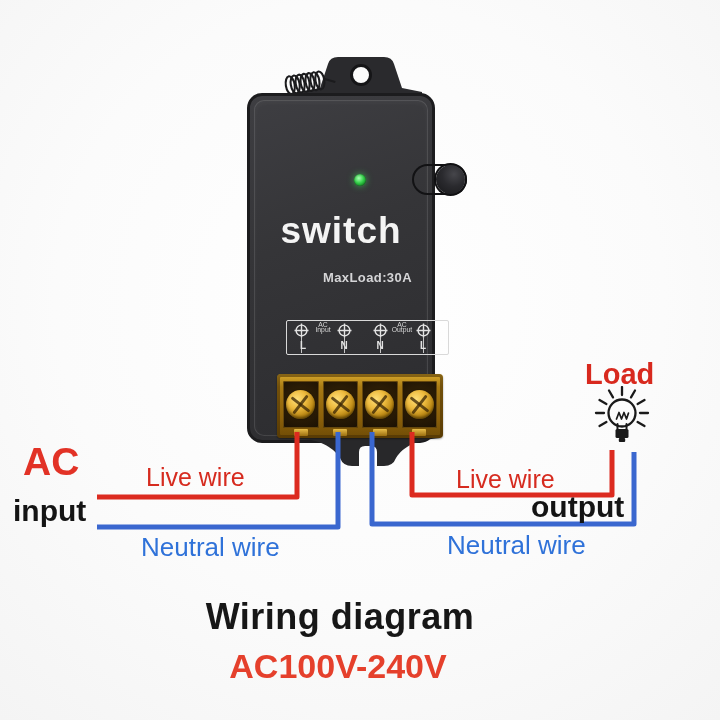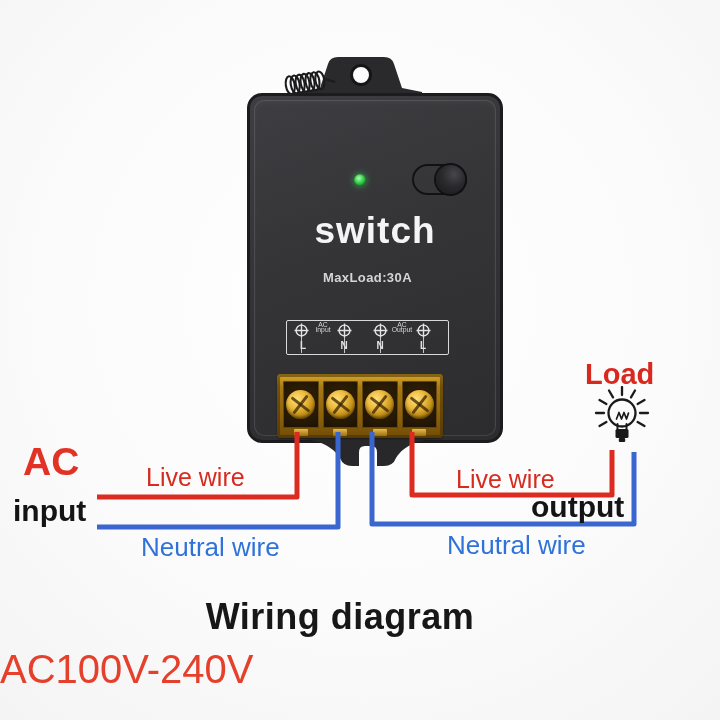--- a/index.html
+++ b/index.html
@@ -5,21 +5,21 @@
   html,body{margin:0;padding:0;background:#fff;}
   .stage{
     position:relative;width:720px;height:720px;overflow:hidden;
     background:radial-gradient(circle at 50% 42%, #ffffff 0%, #fbfbfb 55%, #f4f4f4 100%);
     font-family:"Liberation Sans", sans-serif;
   }
   .abs{position:absolute;}
 
   
   .device{
-    position:absolute;left:247px;top:93px;width:256px;height:350px;
+    position:absolute;left:247px;top:93px;width:188px;height:350px;
     background:linear-gradient(160deg,#3e3e42 0%,#353538 40%,#2c2c2f 100%);
     border:3px solid #1c1c1e;border-radius:15px;box-sizing:border-box;
   }
   .device-face{
     position:absolute;inset:4px;border-radius:10px;
     box-shadow:inset 0 0 0 1px rgba(255,255,255,.10), inset 0 2px 6px rgba(255,255,255,.05);
   }
   .led{
     position:absolute;left:104px;top:78px;width:12px;height:12px;border-radius:50%;
     background:radial-gradient(circle at 40% 35%, #a9ffb2 0%, #35d04a 45%, #128a24 80%, #0a5b17 100%);
@@ -87,21 +87,21 @@
   .lbl{position:absolute;white-space:nowrap;}
   .lbl-ac{left:23px;top:440px;font-size:39px;font-weight:700;color:#e23226;}
   .lbl-input{left:13px;top:494px;font-size:30px;font-weight:700;color:#141414;}
   .lbl-livewire-l{left:146px;top:463px;font-size:25px;font-weight:500;color:#d62b1f;}
   .lbl-neutral-l{left:141px;top:532px;font-size:26px;font-weight:500;color:#2f72d9;}
   .lbl-load{left:585px;top:358px;font-size:29px;font-weight:700;color:#d8291e;}
   .lbl-livewire-r{left:456px;top:465px;font-size:25px;font-weight:500;color:#d62b1f;}
   .lbl-output{left:531px;top:490px;font-size:30px;font-weight:700;color:#141414;}
   .lbl-neutral-r{left:447px;top:530px;font-size:26px;font-weight:500;color:#2f72d9;}
   .lbl-title{left:0;top:596px;width:680px;text-align:center;font-size:36px;font-weight:700;color:#171717;letter-spacing:.5px;}
-  .lbl-voltage{left:0;top:647px;width:676px;font-size:40px;font-weight:400;color:#e5402c;}
+  .lbl-voltage{left:0;top:647px;width:676px;text-align:center;font-size:34px;font-weight:700;color:#e5402c;}
 
   svg{display:block;}
 </style>
 </head>
 <body>
 
 <div class="stage">
 
   <svg class="abs" style="left:300px;top:57px;" width="122" height="42" viewBox="0 0 122 42">
     <path d="M0 42 L0 35 L20 31 L28 7 Q30 0 38 0 L84 0 Q92 0 94 7 L102 31 L122 35 L122 42 Z" fill="#2a2a2d"></path>

